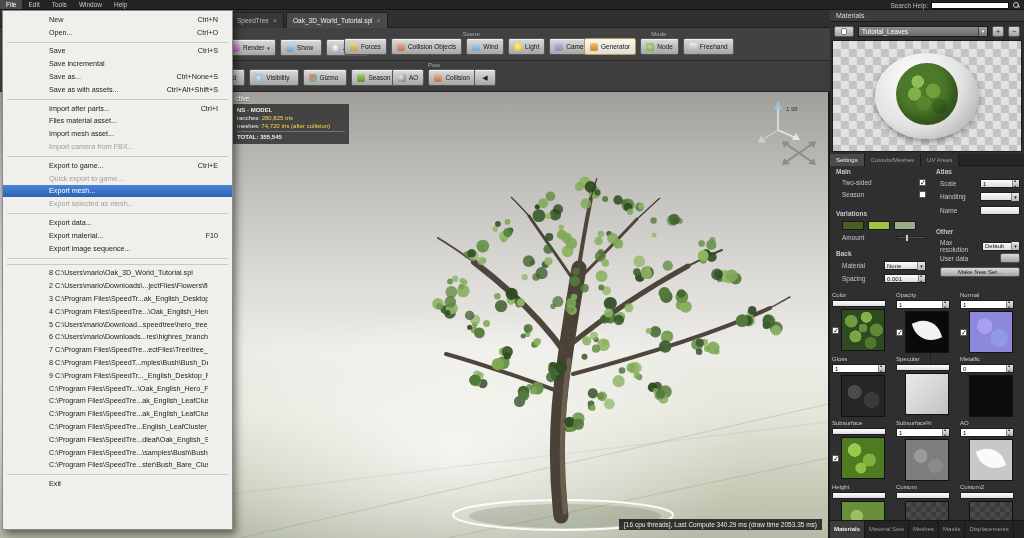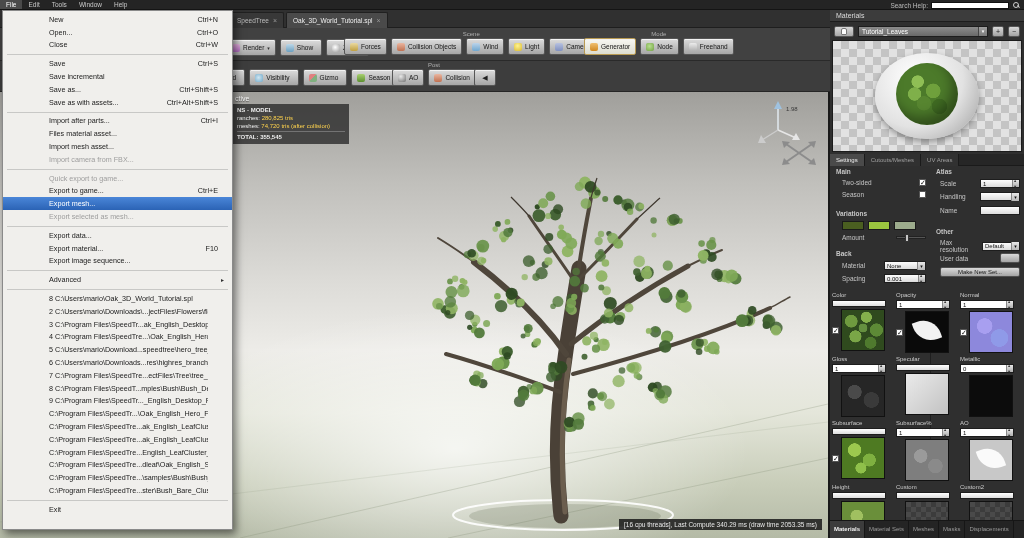--- a/index.html
+++ b/index.html
@@ -982,25 +982,20 @@
         <span class="mi-sc">Ctrl+N</span>
         <span class="mi-arrow"></span>
       </div>
 
       <div class="mi">
         <span class="mi-label">Open...</span>
         <span class="mi-sc">Ctrl+O</span>
         <span class="mi-arrow"></span>
       </div>
 
-      <div class="mi">
-        <span class="mi-label">Close</span>
-        <span class="mi-sc">Ctrl+W</span>
-        <span class="mi-arrow"></span>
-      </div>
 
       <div class="mi sep">
         <span class="mi-label"></span>
         <span class="mi-sc"></span>
         <span class="mi-arrow"></span>
       </div>
 
       <div class="mi">
         <span class="mi-label">Save</span>
         <span class="mi-sc">Ctrl+S</span>
@@ -1008,21 +1003,21 @@
       </div>
 
       <div class="mi">
         <span class="mi-label">Save incremental</span>
         <span class="mi-sc"></span>
         <span class="mi-arrow"></span>
       </div>
 
       <div class="mi">
         <span class="mi-label">Save as...</span>
-        <span class="mi-sc">Ctrl+Shift+S</span>
+        <span class="mi-sc">Ctrl+None+S</span>
         <span class="mi-arrow"></span>
       </div>
 
       <div class="mi">
         <span class="mi-label">Save as with assets...</span>
         <span class="mi-sc">Ctrl+Alt+Shift+S</span>
         <span class="mi-arrow"></span>
       </div>
 
       <div class="mi sep">
@@ -1054,32 +1049,32 @@
         <span class="mi-sc"></span>
         <span class="mi-arrow"></span>
       </div>
 
       <div class="mi sep">
         <span class="mi-label"></span>
         <span class="mi-sc"></span>
         <span class="mi-arrow"></span>
       </div>
 
+      <div class="mi">
+        <span class="mi-label">Export to game...</span>
+        <span class="mi-sc">Ctrl+E</span>
+        <span class="mi-arrow"></span>
+      </div>
+
       <div class="mi disabled">
         <span class="mi-label">Quick export to game...</span>
         <span class="mi-sc"></span>
         <span class="mi-arrow"></span>
       </div>
 
-      <div class="mi">
-        <span class="mi-label">Export to game...</span>
-        <span class="mi-sc">Ctrl+E</span>
-        <span class="mi-arrow"></span>
-      </div>
-
       <div class="mi hl">
         <span class="mi-label">Export mesh...</span>
         <span class="mi-sc"></span>
         <span class="mi-arrow"></span>
       </div>
 
       <div class="mi disabled">
         <span class="mi-label">Export selected as mesh...</span>
         <span class="mi-sc"></span>
         <span class="mi-arrow"></span>
@@ -1109,25 +1104,20 @@
         <span class="mi-sc"></span>
         <span class="mi-arrow"></span>
       </div>
 
       <div class="mi sep">
         <span class="mi-label"></span>
         <span class="mi-sc"></span>
         <span class="mi-arrow"></span>
       </div>
 
-      <div class="mi sub">
-        <span class="mi-label">Advanced</span>
-        <span class="mi-sc"></span>
-        <span class="mi-arrow">▸</span>
-      </div>
 
       <div class="mi sep">
         <span class="mi-label"></span>
         <span class="mi-sc"></span>
         <span class="mi-arrow"></span>
       </div>
 
       <div class="mi">
         <span class="mi-label">8 C:\Users\mario\Oak_3D_World_Tutorial.spl</span>
         <span class="mi-sc"></span>

